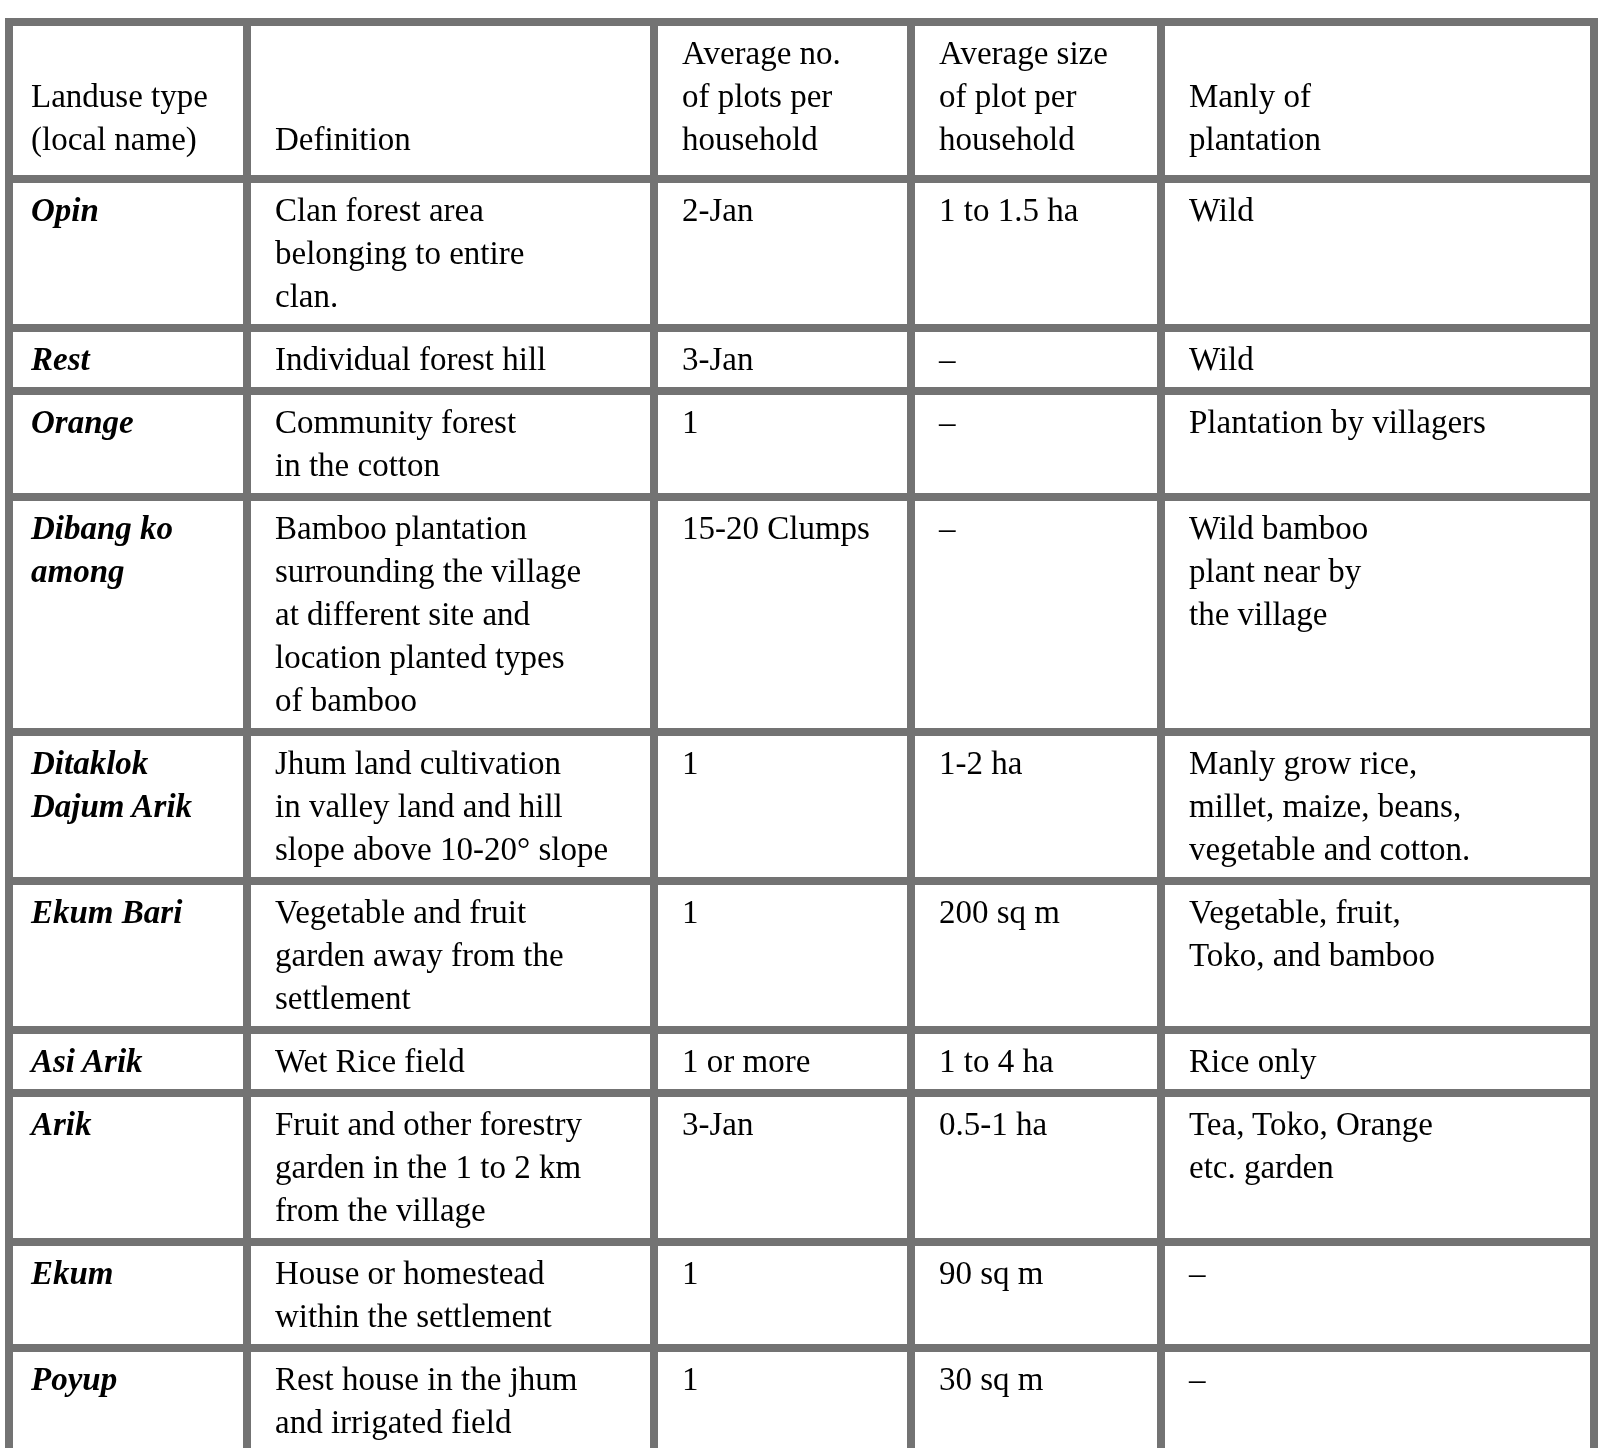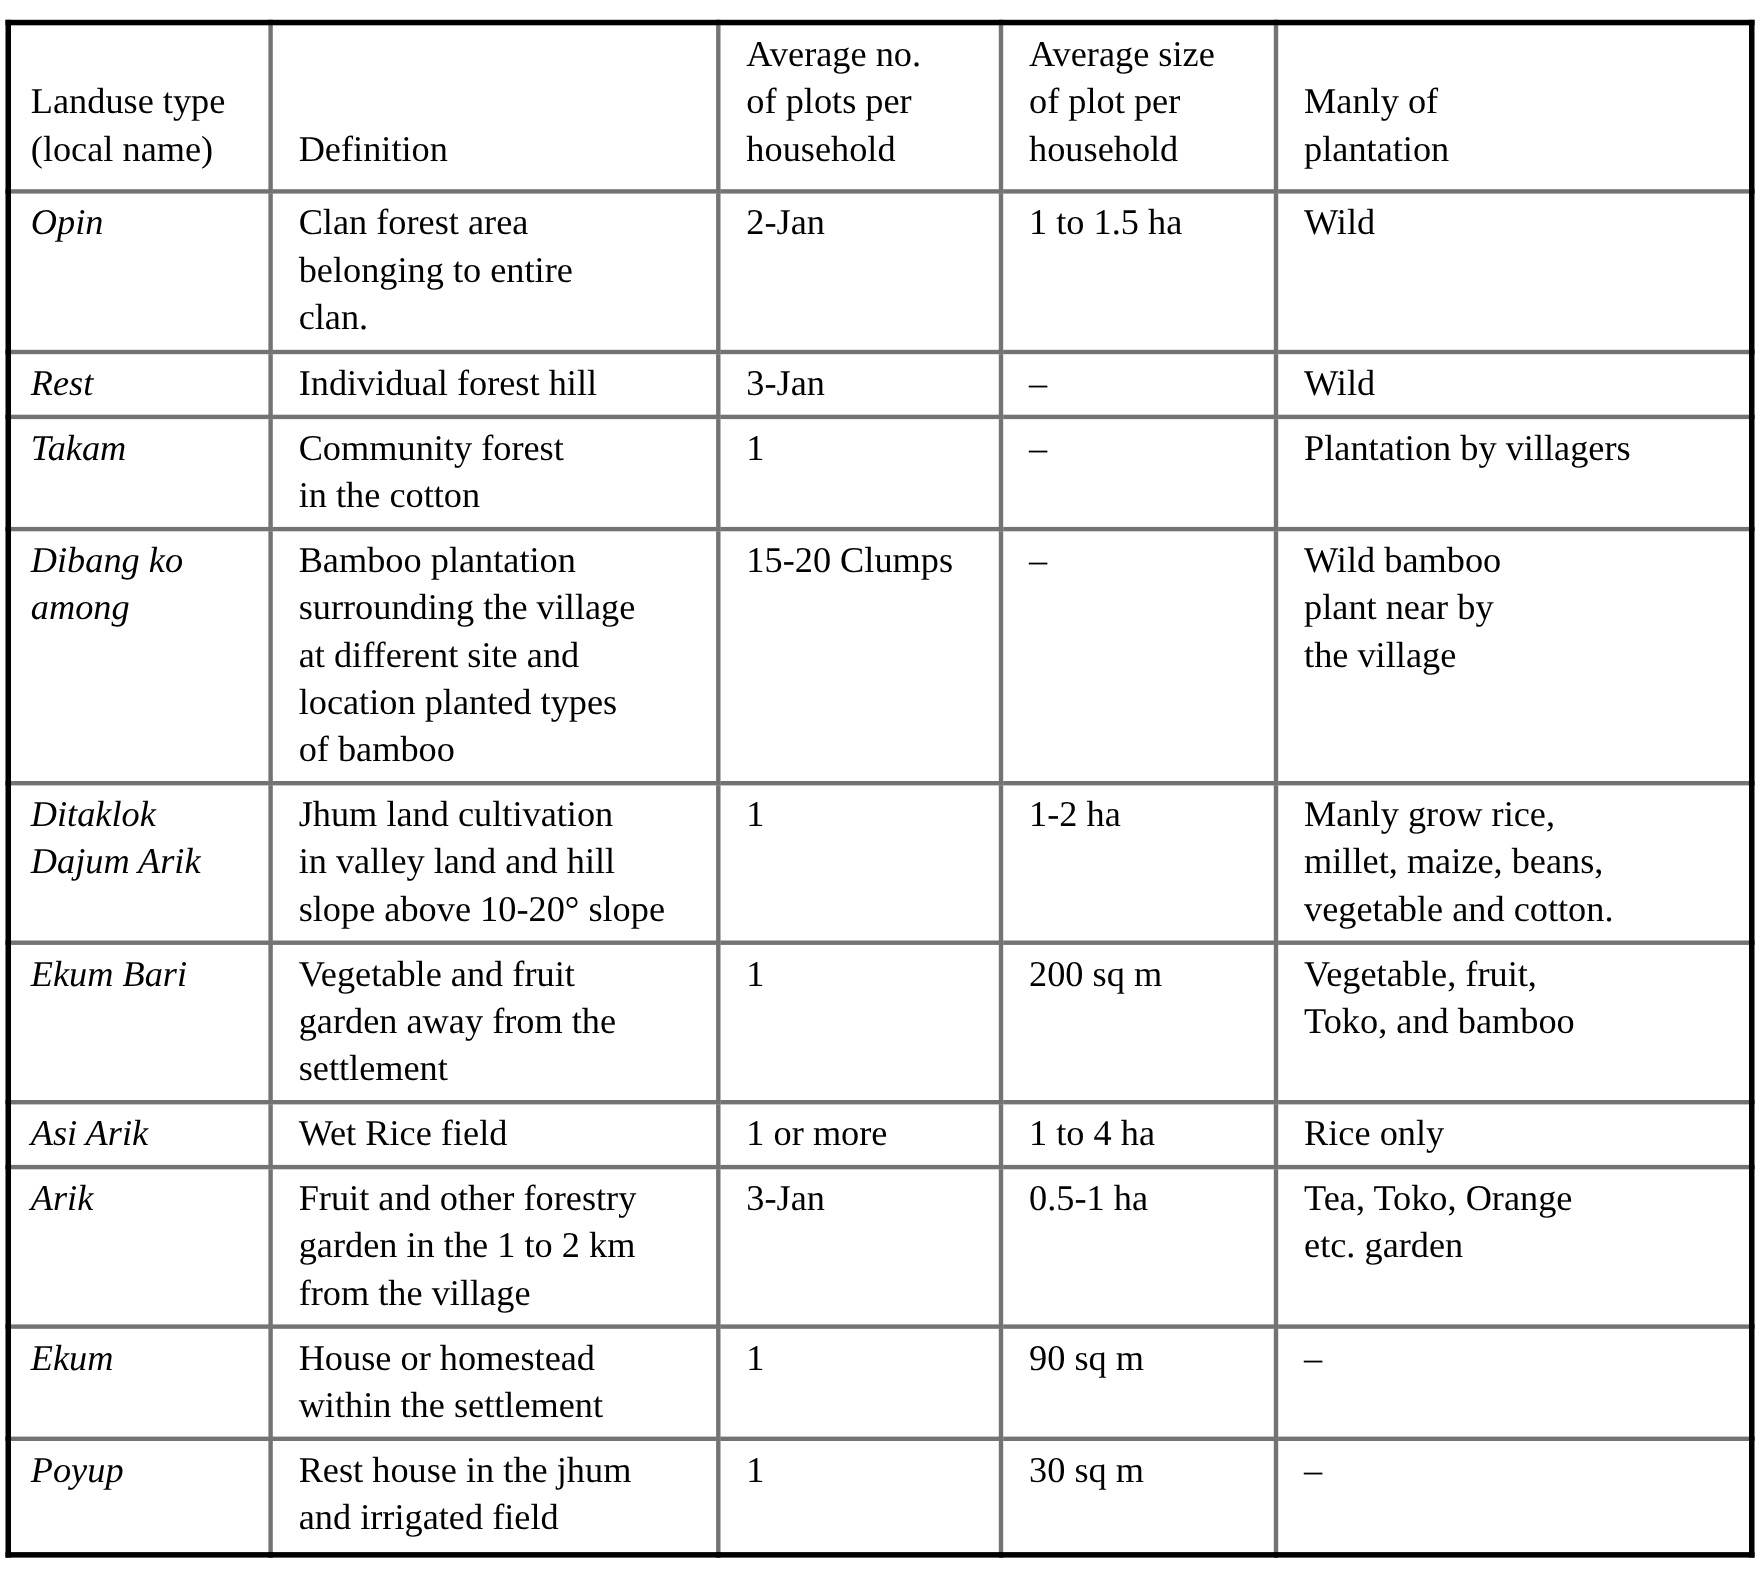--- a/index.html
+++ b/index.html
@@ -21,37 +21,38 @@
     border-collapse: collapse;
     table-layout: fixed;
     border: 5px solid #000;
   }
   col.c0 { width: 238px; }
   col.c1 { width: 407px; }
   col.c2 { width: 257px; }
   col.c3 { width: 250px; }
   col.c4 { width: 433px; }
   th, td {
-    border: 4px solid #737373;
+    border: 8px solid #737373;
     font-size: 33px;
     line-height: 43px;
     font-weight: normal;
     text-align: left;
     vertical-align: top;
     padding: 6px 12px 6px 24px;
     white-space: pre-line;
     overflow: hidden;
   }
   th {
     vertical-align: bottom;
     padding-bottom: 14px;
   }
   td.local-name {
     font-style: italic;
     padding-left: 18px;
+    font-weight: bold;
   }
   th.first { padding-left: 18px; }
   tr.r0  { height: 142px; }
   tr.r1  { height: 146px; }
   tr.r2  { height: 58px;  }
   tr.r3  { height: 94px;  }
   tr.r4  { height: 225px; }
   tr.r5  { height: 140px; }
   tr.r6  { height: 130px; }
   tr.r7  { height: 57px;  }
@@ -96,21 +97,21 @@
         <td>Wild</td>
       </tr>
       <tr class="r2">
         <td class="local-name">Rest</td>
         <td>Individual forest hill</td>
         <td>3-Jan</td>
         <td>–</td>
         <td>Wild</td>
       </tr>
       <tr class="r3">
-        <td class="local-name">Takam</td>
+        <td class="local-name">Orange</td>
         <td>Community forest
 in the cotton</td>
         <td>1</td>
         <td>–</td>
         <td>Plantation by villagers</td>
       </tr>
       <tr class="r4">
         <td class="local-name">Dibang ko
 among</td>
         <td>Bamboo plantation

